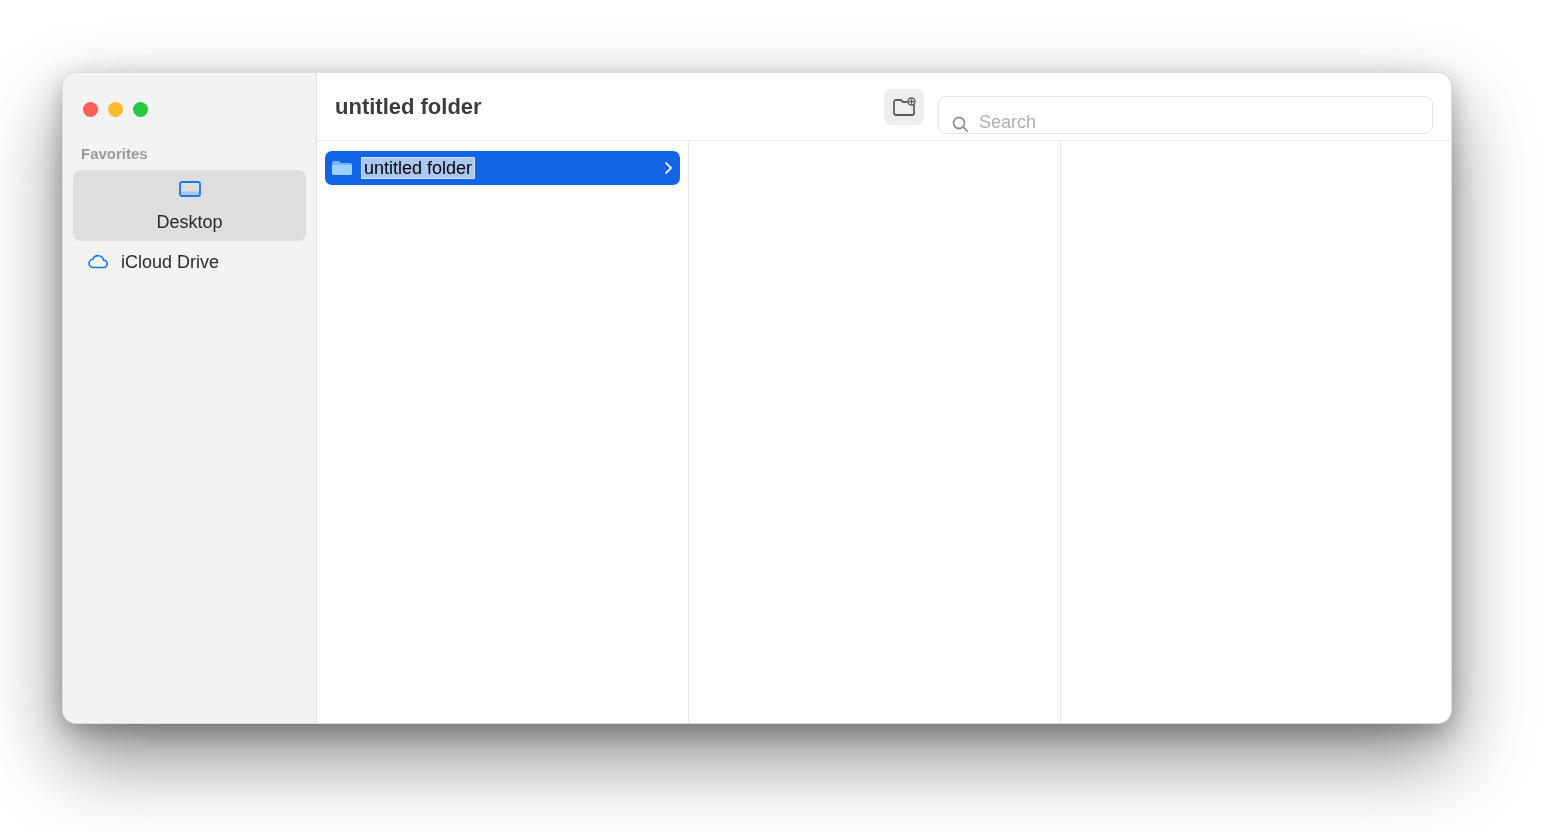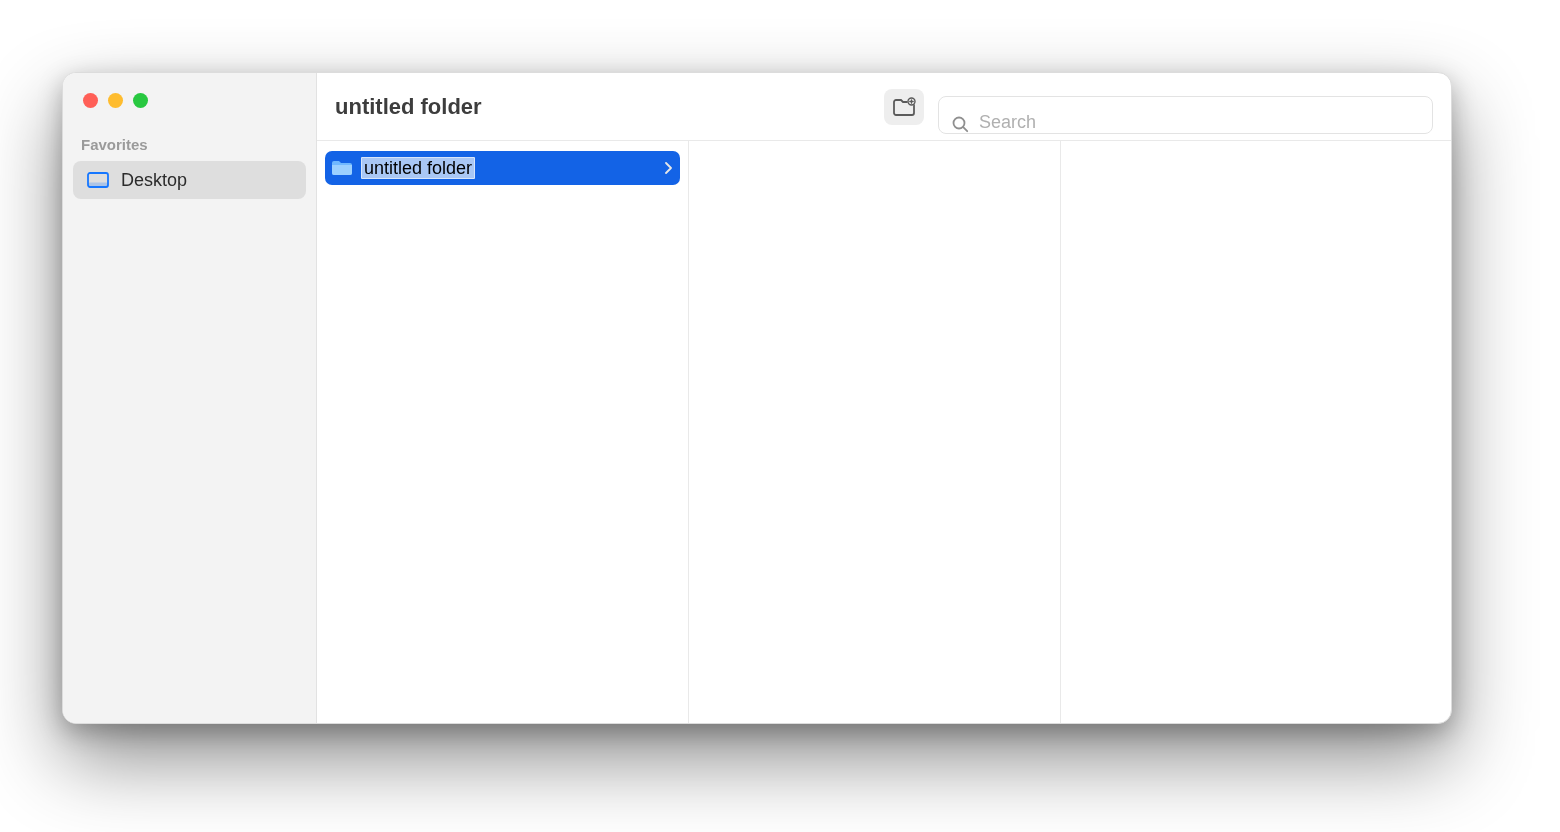--- a/index.html
+++ b/index.html
@@ -18,32 +18,32 @@
     border-radius:14px;
     box-shadow: 0 35px 80px rgba(0,0,0,0.45), 0 8px 24px rgba(0,0,0,0.25);
     overflow:hidden;
     display:flex;
     border:1px solid #dcdcdc;
   }
   .sidebar {
     width:254px; flex:0 0 254px;
     background:#f3f3f3;
     border-right:1px solid #e2e2e2;
-    padding-top:20px;
+    padding-top:29px;
   }
   .traffic { display:flex; gap:10px; padding-left:20px; padding-bottom:28px; }
   .dot { width:15px; height:15px; border-radius:50%; }
   .dot.red{background:#ff5f57;} .dot.yellow{background:#febc2e;} .dot.green{background:#28c840;}
   .fav-label { padding:0 18px 6px; color:#9a9a9a; font-size:15px; font-weight:600; }
   .fav-item {
     display:flex; align-items:center; gap:12px;
     padding:8px 14px; margin:2px 10px;
     border-radius:8px; font-size:18px; color:#2b2b2b; cursor:default;
   }
-  .fav-item.active { background:#dedede; }
+  .fav-item.active { background:#dedede;flex-direction:column; }
   .fav-item .ic { width:22px; height:22px; display:flex; align-items:center; justify-content:center; color:#1677ff; }
   .main { flex:1; display:flex; flex-direction:column; }
   .toolbar {
     height:68px; display:flex; align-items:center;
     padding:0 18px; gap:14px; border-bottom:1px solid #e9e9e9;
   }
   .title { font-size:22px; font-weight:600; color:#3d3d3d; flex:0 0 auto; }
   .tb-spacer { flex:1; }
   .tb-btn {
     width:40px; height:36px; border-radius:8px;
@@ -97,20 +97,28 @@
         <span class="ic">
           <svg width="22" height="16" viewBox="0 0 22 16" fill="none">
               <rect x="1" y="1" width="20" height="14" rx="2" stroke="#1677ff" stroke-width="1.8"></rect>
               <rect x="1" y="10.5" width="20" height="4.5" rx="2" fill="#1677ff" fill-opacity="0.25"></rect>
             </svg>
         </span>
         <span>Desktop</span>
       </div>
 
 
+      <div class="fav-item">
+        <span class="ic">
+          <svg width="24" height="16" viewBox="0 0 24 16" fill="none">
+              <path d="M7 14h11a4 4 0 0 0 0-8 6 6 0 0 0-11.5-1A4.5 4.5 0 0 0 7 14Z" stroke="#1677ff" stroke-width="1.8" stroke-linejoin="round"></path>
+            </svg>
+        </span>
+        <span>iCloud Drive</span>
+      </div>
 
     </aside>
 
     <div class="main">
       <div class="toolbar">
         <div class="title">untitled folder</div>
         <div class="tb-spacer"></div>
         <div class="tb-btn">
           <span>
             <svg width="24" height="20" viewBox="0 0 24 20" fill="none">

